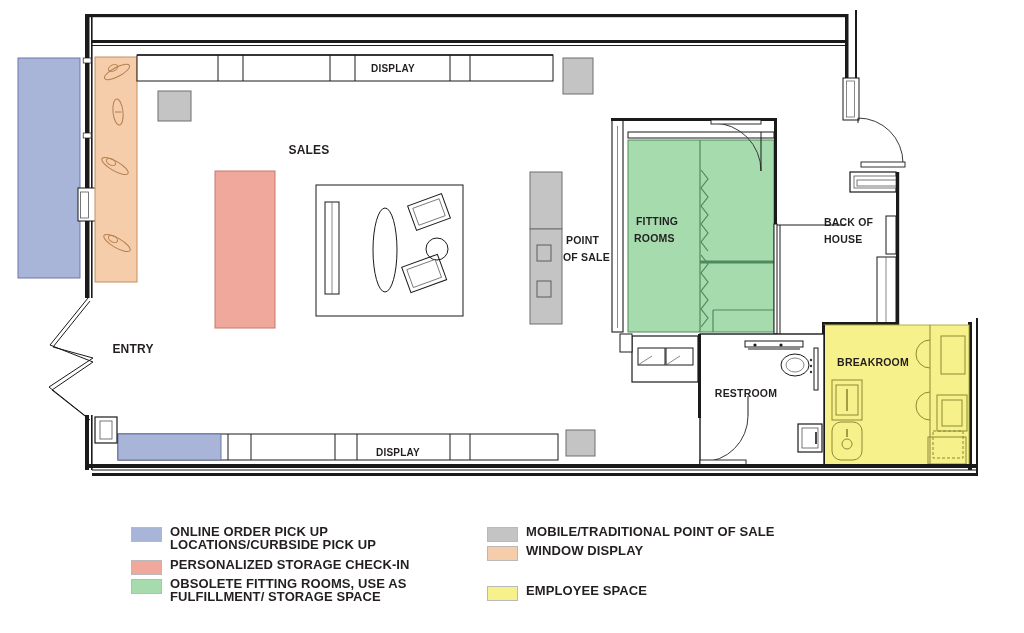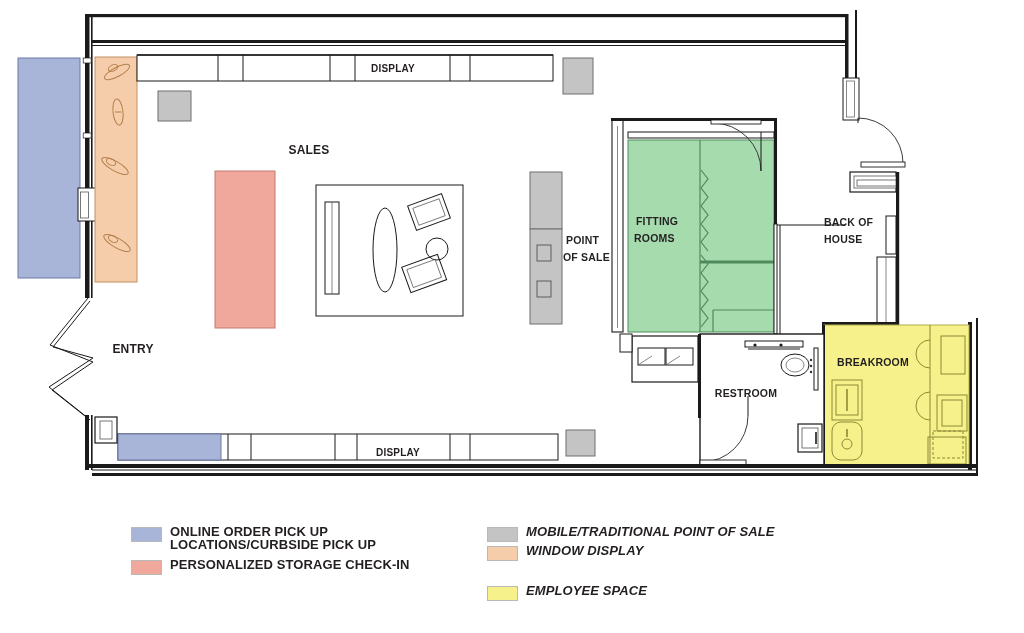--- a/index.html
+++ b/index.html
@@ -28,21 +28,21 @@
     position: absolute;
     left: 0; top: 512px;
     width: 1024px;
     height: 121px;
   }
   .legend-col {
     position: absolute;
     top: 14px;
   }
   #legend-col-left { left: 131px; width: 340px; }
-  #legend-col-right { left: 487px; width: 330px; font-style: italic; }
+  #legend-col-right { left: 487px; width: 330px; }
 
   .legend-row {
     display: flex;
     align-items: flex-start;
     margin-bottom: 3px;
   }
   .legend-row.tall { min-height: 30px; }
   .legend-swatch {
     flex: 0 0 auto;
     width: 31px;
@@ -355,20 +355,24 @@
       <div class="legend-row tall">
         <span class="legend-swatch" style="background:#a8b4d8"></span>
         <span class="legend-label">ONLINE ORDER PICK UP LOCATIONS/CURBSIDE PICK UP</span>
       </div>
 
       <div class="legend-row">
         <span class="legend-swatch" style="background:#f0a79c"></span>
         <span class="legend-label">PERSONALIZED STORAGE CHECK-IN</span>
       </div>
 
+      <div class="legend-row tall">
+        <span class="legend-swatch" style="background:#a6dbae"></span>
+        <span class="legend-label">OBSOLETE FITTING ROOMS, USE AS FULFILLMENT/ STORAGE SPACE</span>
+      </div>
 
     </div>
 
     <div class="legend-col" id="legend-col-right">
 
       <div class="legend-row">
         <span class="legend-swatch" style="background:#c4c4c4"></span>
         <span class="legend-label">MOBILE/TRADITIONAL POINT OF SALE</span>
       </div>
 

